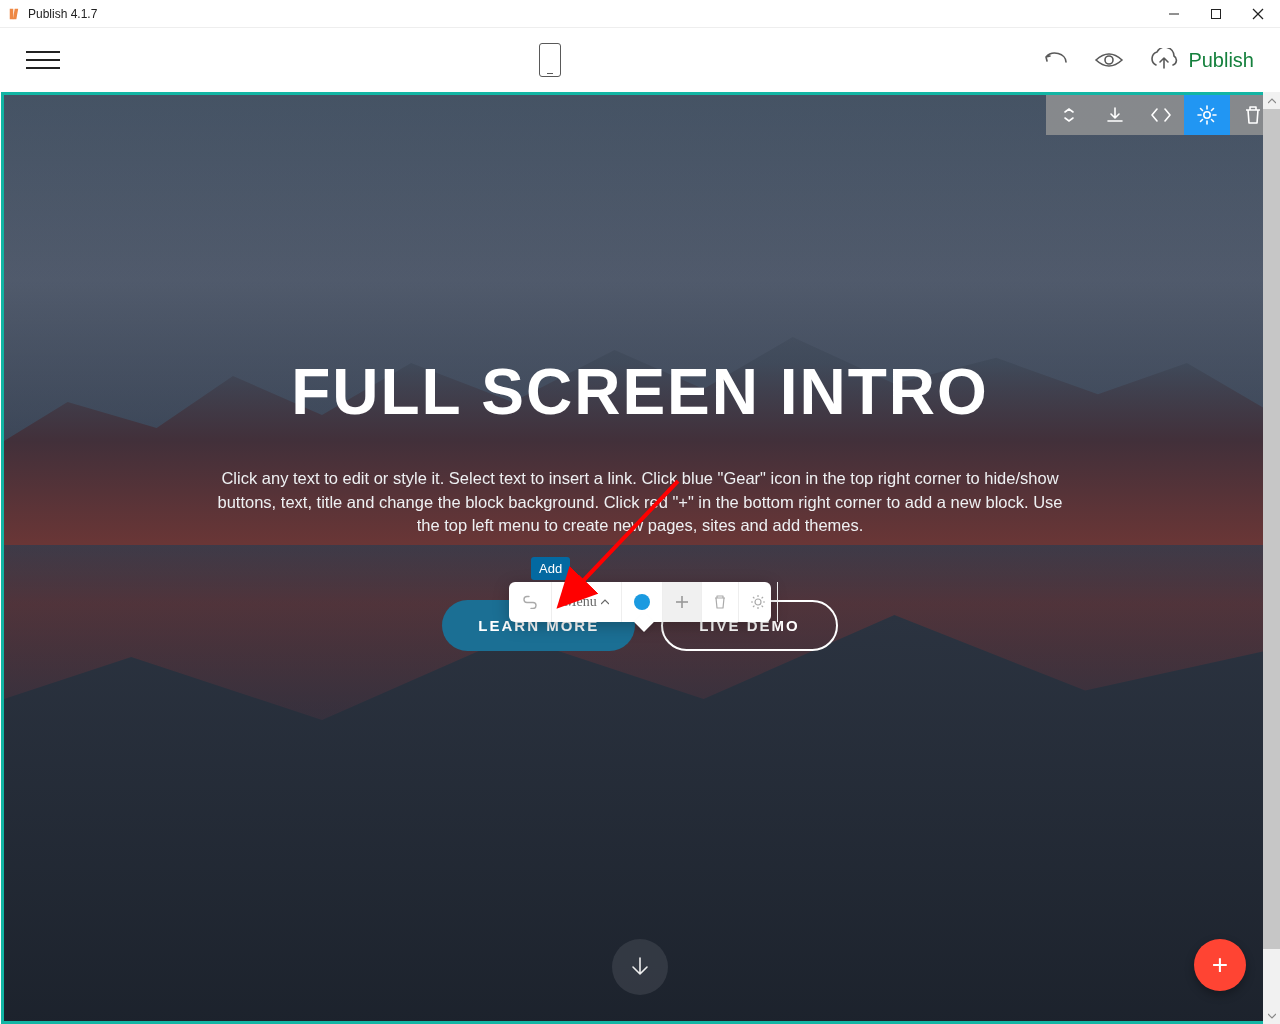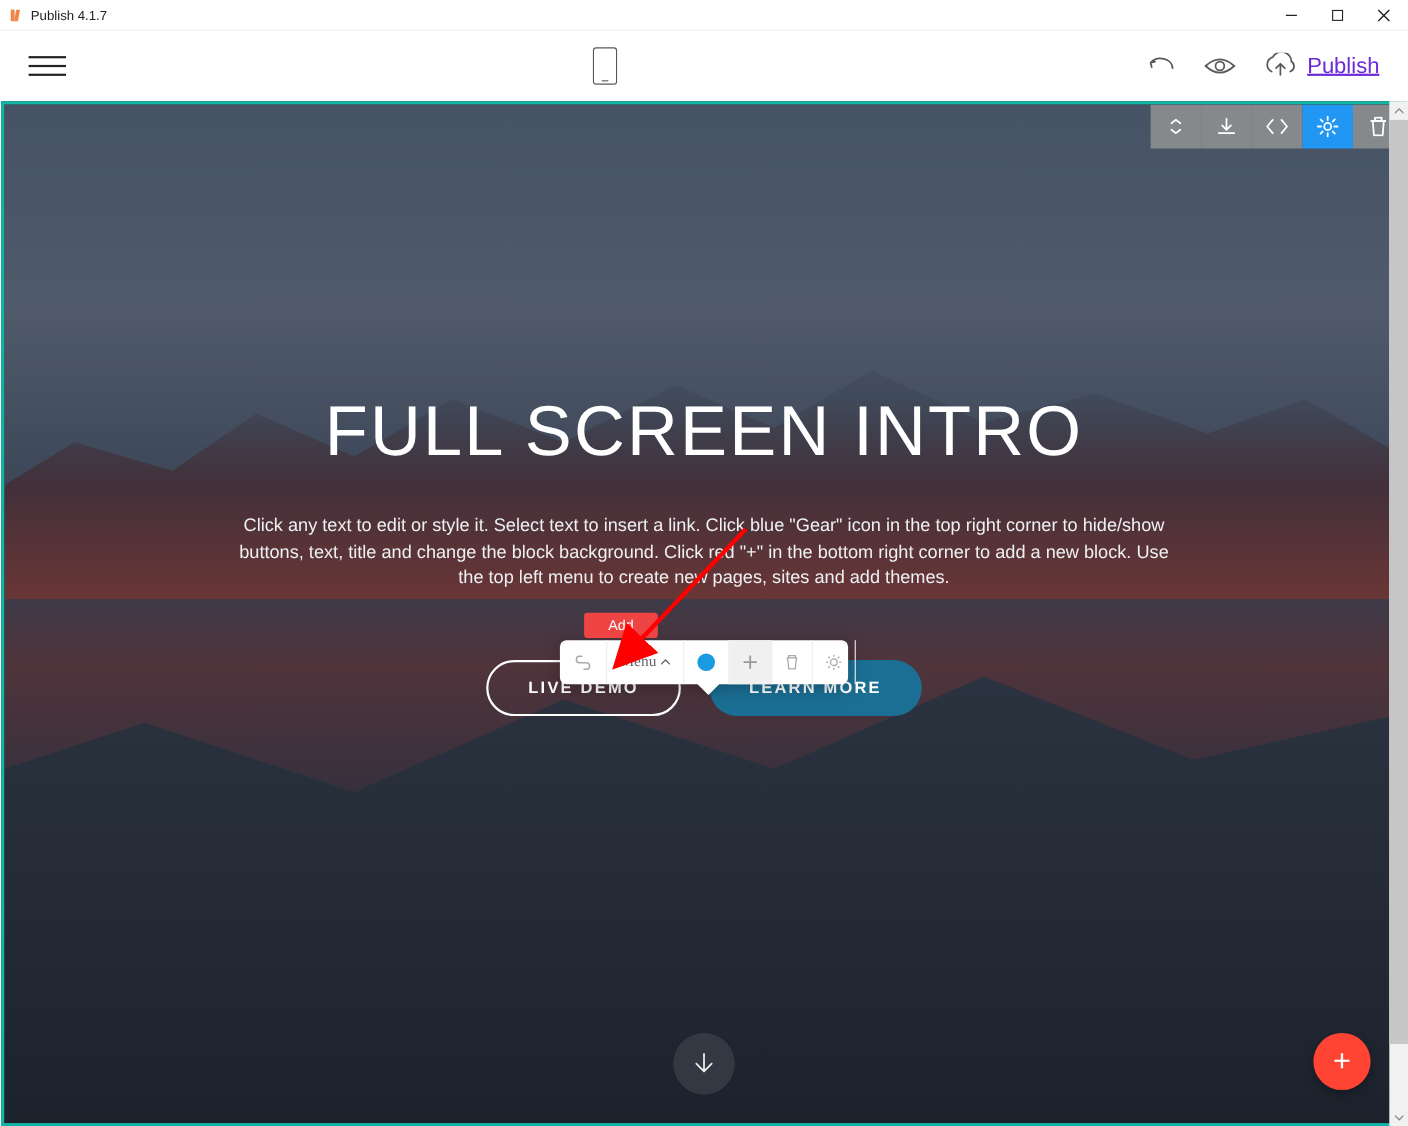--- a/index.html
+++ b/index.html
@@ -11,33 +11,33 @@
 .titlebar-controls { display: flex; gap: 14px; align-items: center; }
 .titlebar-controls .ctrl { width: 28px; height: 20px; display: flex; align-items: center; justify-content: center; cursor: default; }
 
 .topbar { height: 64px; display: flex; align-items: center; justify-content: space-between; padding: 0 26px 0 26px; background: #fff; }
 .hamburger { display: flex; flex-direction: column; gap: 6px; cursor: pointer; }
 .hamburger span { width: 34px; height: 2px; background: #222; display: block; }
 .device-icon { width: 22px; height: 34px; border: 1.5px solid #595959; border-radius: 3px; position: relative; }
 .device-icon::after { content: ""; position: absolute; bottom: 2px; left: 50%; transform: translateX(-50%); width: 6px; height: 1px; background: #595959; }
 .right-tools { display: flex; align-items: center; gap: 24px; }
 .right-tools .tool { color: #595959; display: flex; align-items: center; gap: 8px; cursor: pointer; }
-.publish-text { font-size: 20px; color: #6d28d9; text-decoration: underline; }
+.publish-text { font-size: 20px; color: #15803d; }
 
 .canvas-wrap { position: relative; width: 1278px; height: 932px; margin-left: 1px; border: 3px solid #12b5a4; background: #334; overflow: hidden; }
 
 .hero-bg { position: absolute; inset: 0; background:
   linear-gradient(rgba(30,40,60,0.35), rgba(30,40,60,0.35)),
   linear-gradient(180deg, #5a6a7a 0%, #6b7585 20%, #3f4a5a 45%, #6b3a3a 55%, #2a3240 75%, #1a2028 100%);
 }
 .mountains { position:absolute; left:0; right:0; top:190px; height:260px; background: linear-gradient(180deg, rgba(70,80,95,0) 0%, rgba(60,70,85,0.6) 30%, #42303a 60%, #6a3636 100%); clip-path: polygon(0 60%, 5% 45%, 12% 55%, 18% 35%, 25% 50%, 32% 30%, 40% 45%, 48% 25%, 55% 40%, 62% 20%, 70% 38%, 78% 28%, 86% 42%, 93% 30%, 100% 50%, 100% 100%, 0 100%); }
 .foothills { position:absolute; left:0; right:0; top:520px; height:420px; background: linear-gradient(180deg, #2b3340 0%, #1c222c 100%); clip-path: polygon(0 20%, 10% 10%, 25% 25%, 40% 5%, 55% 20%, 70% 0%, 85% 18%, 100% 8%, 100% 100%, 0 100%); }
 
 .hero-content { position: absolute; top: 0; left: 0; right: 0; bottom: 0; display: flex; flex-direction: column; align-items: center; justify-content: center; color: #fff; text-align: center; padding: 0 80px; }
-.hero-title { font-size: 64px; font-weight: 400; letter-spacing: 2px; margin-top: -110px; font-family: Arial, sans-serif; }
+.hero-title { font-size: 64px; font-weight: 700; letter-spacing: 2px; margin-top: -110px; font-family: Arial, sans-serif; }
 .hero-sub { font-size: 16.5px; line-height: 1.45; max-width: 870px; margin-top: 38px; color: #eef0f2; }
 .hero-buttons { display: flex; gap: 26px; margin-top: 62px; }
 .btn { padding: 15px 36px; border-radius: 26px; font-size: 15px; font-weight: 700; letter-spacing: 2px; cursor: pointer; }
 .btn-primary { background: #1b6f94; color: #fff; border: none; }
 .btn-outline { background: transparent; border: 2px solid #fff; color: #fff; }
 
 .scroll-down-circle { position: absolute; bottom: 26px; left: 50%; transform: translateX(-50%); width: 56px; height: 56px; border-radius: 50%; background: rgba(60,66,76,0.7); display: flex; align-items: center; justify-content: center; cursor: pointer; }
 
 .block-tools { position: absolute; top: 0; right: 0; display: flex; }
 .block-tool { width: 46px; height: 40px; display: flex; align-items: center; justify-content: center; background: rgba(150,150,150,0.8); color: #fff; cursor: pointer; }
@@ -46,21 +46,21 @@
 .fab { position: absolute; right: 30px; bottom: 30px; width: 52px; height: 52px; border-radius: 50%; background: #ff4433; display: flex; align-items: center; justify-content: center; color: #fff; font-size: 28px; cursor: pointer; box-shadow: 0 4px 10px rgba(0,0,0,0.3); }
 
 .floating-toolbar { position: absolute; top: 487px; left: 50%; transform: translateX(-50%); width: 262px; height: 40px; background: #fff; border-radius: 6px; box-shadow: 0 4px 16px rgba(0,0,0,0.25); display: flex; align-items: center; }
 .ft-seg { flex:0 0 auto; height: 100%; display: flex; align-items: center; justify-content: center; border-right: 1px solid #eee; padding: 0 12px; cursor: pointer; color: #888; font-size: 14px; font-family: Liberation Serif, serif; }
 .ft-seg:last-child { border-right: none; }
 .ft-menu { color: #666; gap: 4px; font-size: 14px; }
 .color-swatch { width: 16px; height: 16px; border-radius: 50%; background: #1a9ae0; }
 .ft-add { background: #f0f0f0; }
 .ft-pointer { position: absolute; bottom: -7px; left: 128px; width: 14px; height: 14px; background: #fff; transform: rotate(45deg); box-shadow: 2px 2px 4px rgba(0,0,0,0.08);}
 
-.tooltip { position: absolute; top: 462px; left: 527px; background: #ef4444; color: #fff; font-size: 13px; padding: 4px 22px; border-radius: 3px; }
+.tooltip { position: absolute; top: 462px; left: 527px; background: #0369a1; color: #fff; font-size: 13px; padding: 4px 8px; border-radius: 3px; }
 
 .arrow-annotation { position: absolute; top: 380px; left: 544px; pointer-events: none; }
 
 svg { display: block; }
 </style>
 </head>
 <body>
 
 <div class="titlebar">
   <div class="titlebar-left">
@@ -122,22 +122,22 @@
 <div class="canvas-wrap">
   <div class="hero-bg">
     <div class="mountains"></div>
     <div class="foothills"></div>
   </div>
 
   <div class="hero-content">
     <div class="hero-title">FULL SCREEN INTRO</div>
     <div class="hero-sub">Click any text to edit or style it. Select text to insert a link. Click blue "Gear" icon in the top right corner to hide/show buttons, text, title and change the block background. Click red "+" in the bottom right corner to add a new block. Use the top left menu to create new pages, sites and add themes.</div>
     <div class="hero-buttons">
+      <button class="btn btn-primary">LEARN MORE</button>
       <button class="btn btn-outline">LIVE DEMO</button>
-      <button class="btn btn-primary">LEARN MORE</button>
     </div>
   </div>
 
   <div class="floating-toolbar">
     <div class="ft-seg">
       <svg width="18" height="14" viewBox="0 0 18 14">
           <path d="M6 7a3 3 0 0 1 0-6h2M12 7a3 3 0 0 1 0 6h-2M6 7h6" transform="translate(0 0.5)" fill="none" stroke="#aaa" stroke-width="1.4" stroke-linecap="round"></path>
         </svg>
     </div>
     <div class="ft-seg ft-menu">

